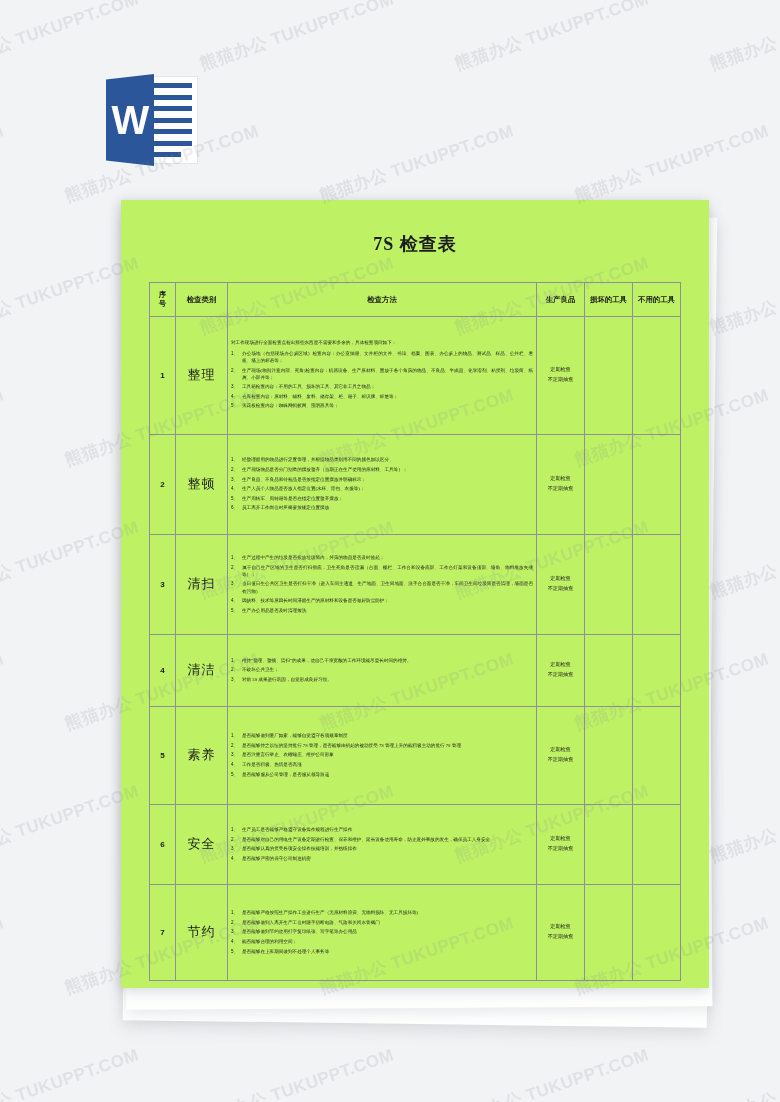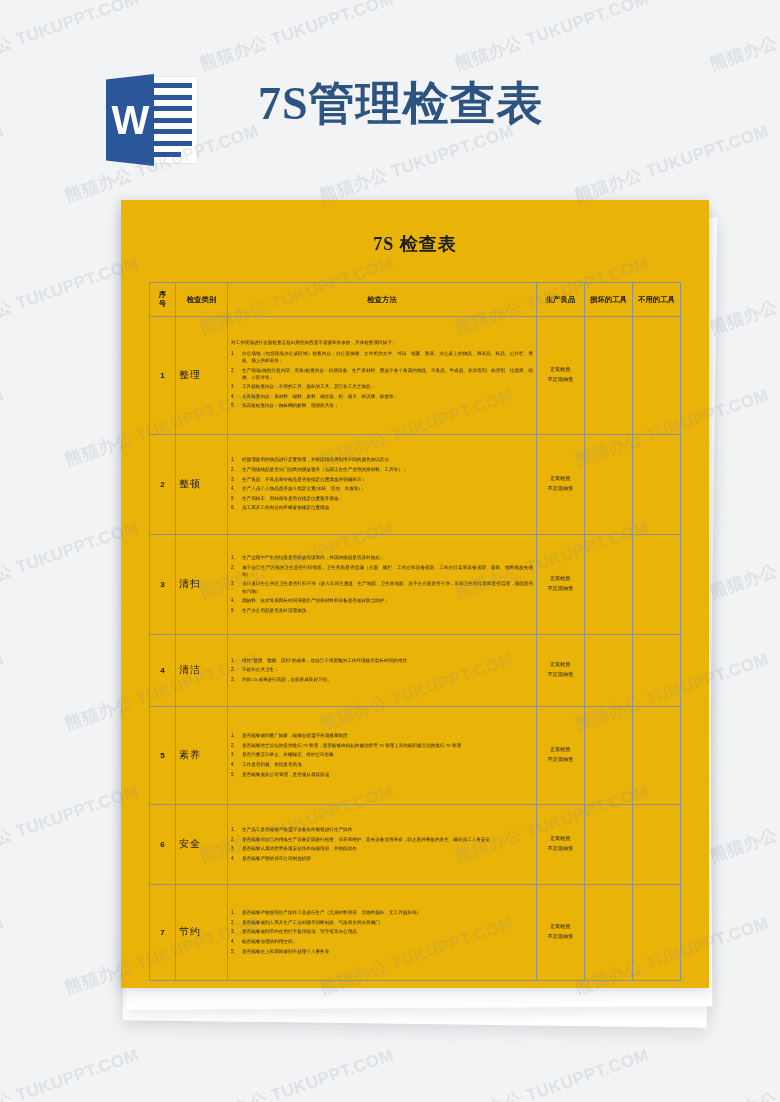--- a/index.html
+++ b/index.html
@@ -106,21 +106,21 @@
     width: 586px; height: 800px;
     background: #ffffff;
     transform: rotate(-0.35deg);
     box-shadow: 0 5px 14px rgba(90,100,115,0.14);
     z-index: 2;
   }
   .page-front {
     position: absolute;
     left: 121px; top: 200px;
     width: 588px; height: 788px;
-    background: #eab308;
+    background: #bef264;
     box-shadow: 0 4px 14px rgba(90,100,115,0.18),
                 -3px 0 8px rgba(90,100,115,0.10);
     z-index: 3;
     padding: 32px 28px 0 28px;
   }
 
   .doc-title {
     text-align: center;
     font-size: 18px;
     font-weight: bold;
@@ -158,22 +158,22 @@
   .col-res   { width: 48px; }
   .col-track { width: 48px; }
 
   td.seq {
     text-align: center;
     font-weight: bold;
     font-size: 8px;
     font-family: "Liberation Sans", sans-serif;
   }
   td.cat {
-    text-align: left;
-    font-size: 10px;
+    text-align: center;
+    font-size: 13px;
     letter-spacing: 1px;
   }
   td.method {
     text-align: center;
     font-size: 5.1px;
     line-height: 1.9;
   }
   td.body {
     padding: 4px 5px;
     vertical-align: top;
@@ -216,21 +216,20 @@
       <div class="wl-bar"></div>
       <div class="wl-bar"></div>
       <div class="wl-bar"></div>
       <div class="wl-bar short"></div>
     </div>
     <div class="wl-tile">
       <span class="wl-w">W</span>
     </div>
   </div>
 
-  <div class="header-title">7S管理检查表</div>
 </div>
 
 <div class="page-back2"></div>
 <div class="page-back1"></div>
 
 <div class="page-front">
 
   <div class="doc-title">7S 检查表</div>
 
   <table class="checklist">

